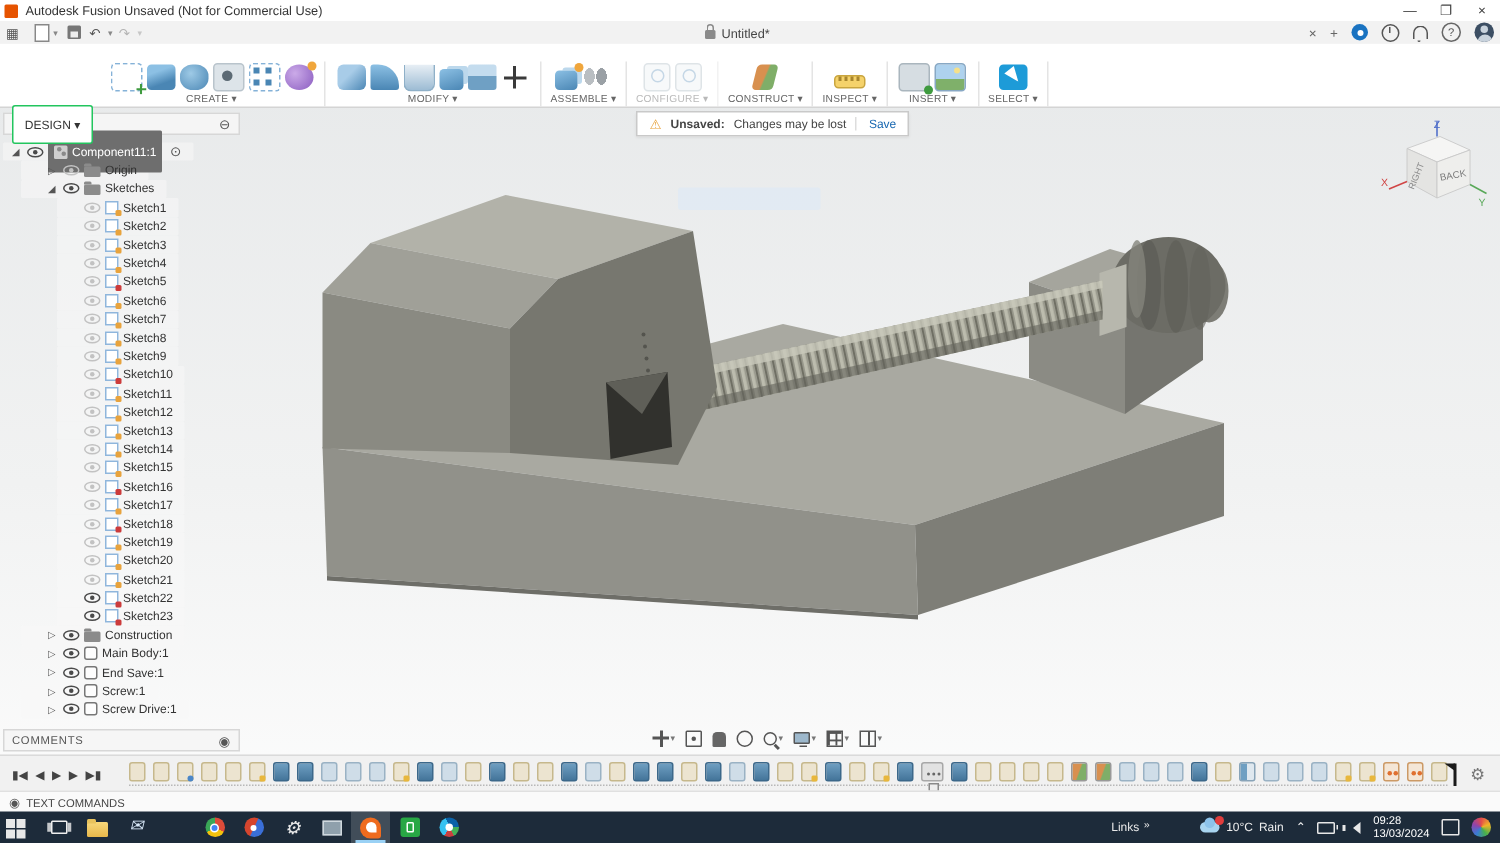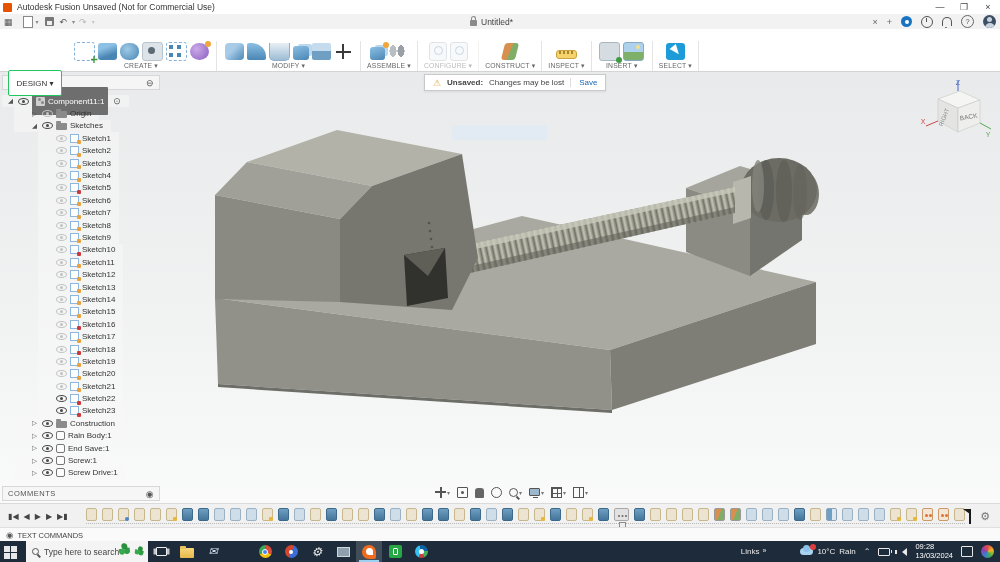--- a/index.html
+++ b/index.html
@@ -503,21 +503,21 @@
             <div class="trow lvl2">
               <span class="exp">▷</span>
               <span class="eye on"></span>
               <span class="folder-ic"></span>
               <span>Construction</span>
             </div>
             <div class="trow lvl2">
               <span class="exp">▷</span>
               <span class="eye on"></span>
               <span class="body-ic"></span>
-              <span>Rain Body:1</span>
+              <span>Main Body:1</span>
             </div>
             <div class="trow lvl2">
               <span class="exp">▷</span>
               <span class="eye on"></span>
               <span class="body-ic"></span>
               <span>End Save:1</span>
             </div>
             <div class="trow lvl2">
               <span class="exp">▷</span>
               <span class="eye on"></span>
@@ -661,26 +661,20 @@
 
   <div id="textcmd">
     <span class="tc-ic">◉</span>
     <span>TEXT COMMANDS</span>
   </div>
 
   <div id="taskbar">
     <div id="start-btn">
         <span class="start-ic"></span>
       </div>
-    <div id="search-box">
-      <span class="mag-ic"></span>
-      <span id="search-text">Type here to search</span>
-      <span class="clover" style="right:18px;top:7px;transform:rotate(-8deg);"></span>
-      <span class="clover" style="right:4px;top:9px;transform:rotate(14deg) scale(.8);"></span>
-    </div>
     <div id="tb-apps">
         <div class="tb-icon">
           <i class="ai ai-task-view"></i>
         </div>
         <div class="tb-icon">
           <i class="ai ai-file-explorer"></i>
         </div>
         <div class="tb-icon">
           <i class="ai ai-mail">✉</i>
         </div>

